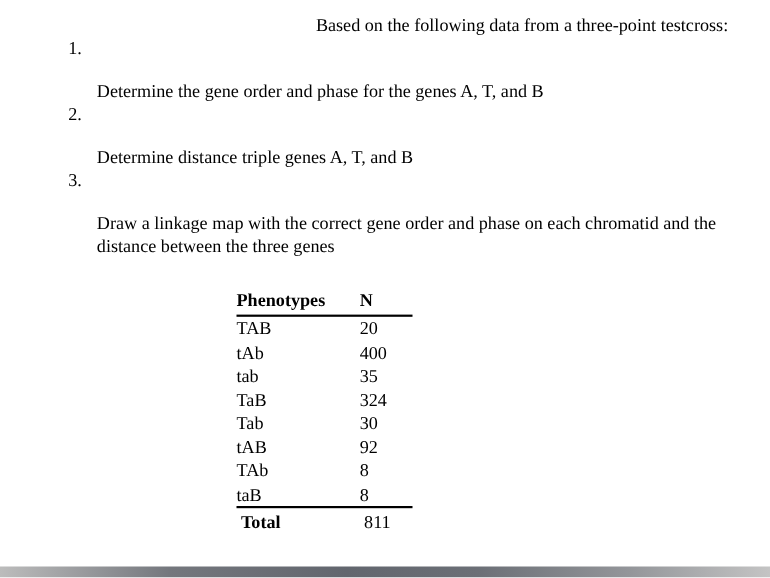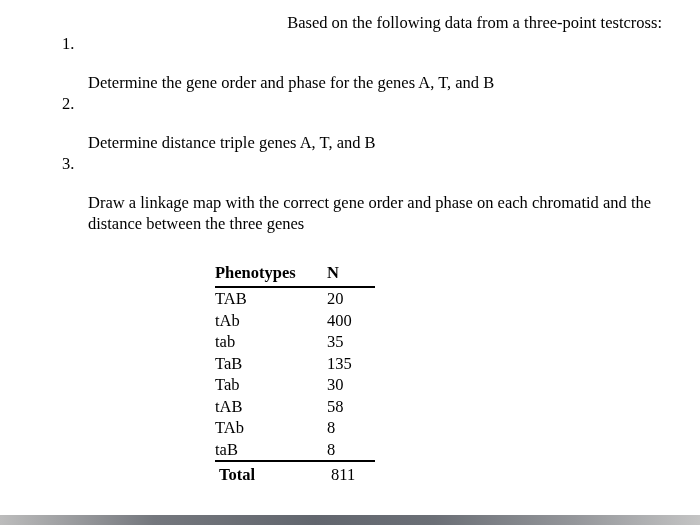--- a/index.html
+++ b/index.html
@@ -121,29 +121,29 @@
     <div class="trow">
       <span class="cell-label">tAb</span>
       <span class="cell-value">400</span>
     </div>
     <div class="trow">
       <span class="cell-label">tab</span>
       <span class="cell-value">35</span>
     </div>
     <div class="trow">
       <span class="cell-label">TaB</span>
-      <span class="cell-value">135</span>
+      <span class="cell-value">324</span>
     </div>
     <div class="trow">
       <span class="cell-label">Tab</span>
       <span class="cell-value">30</span>
     </div>
     <div class="trow">
       <span class="cell-label">tAB</span>
-      <span class="cell-value">58</span>
+      <span class="cell-value">92</span>
     </div>
     <div class="trow">
       <span class="cell-label">TAb</span>
       <span class="cell-value">8</span>
     </div>
     <div class="trow">
       <span class="cell-label">taB</span>
       <span class="cell-value">8</span>
     </div>
     <div class="trow total">

